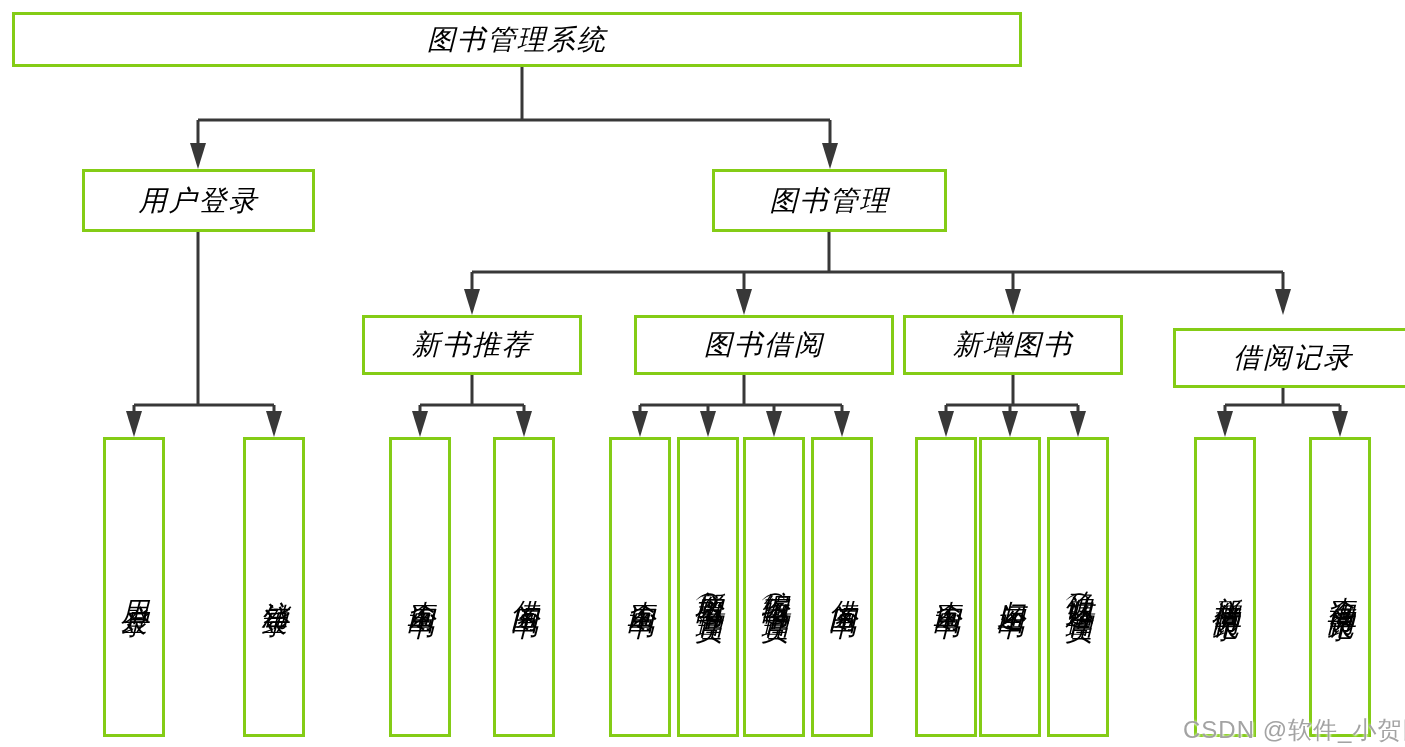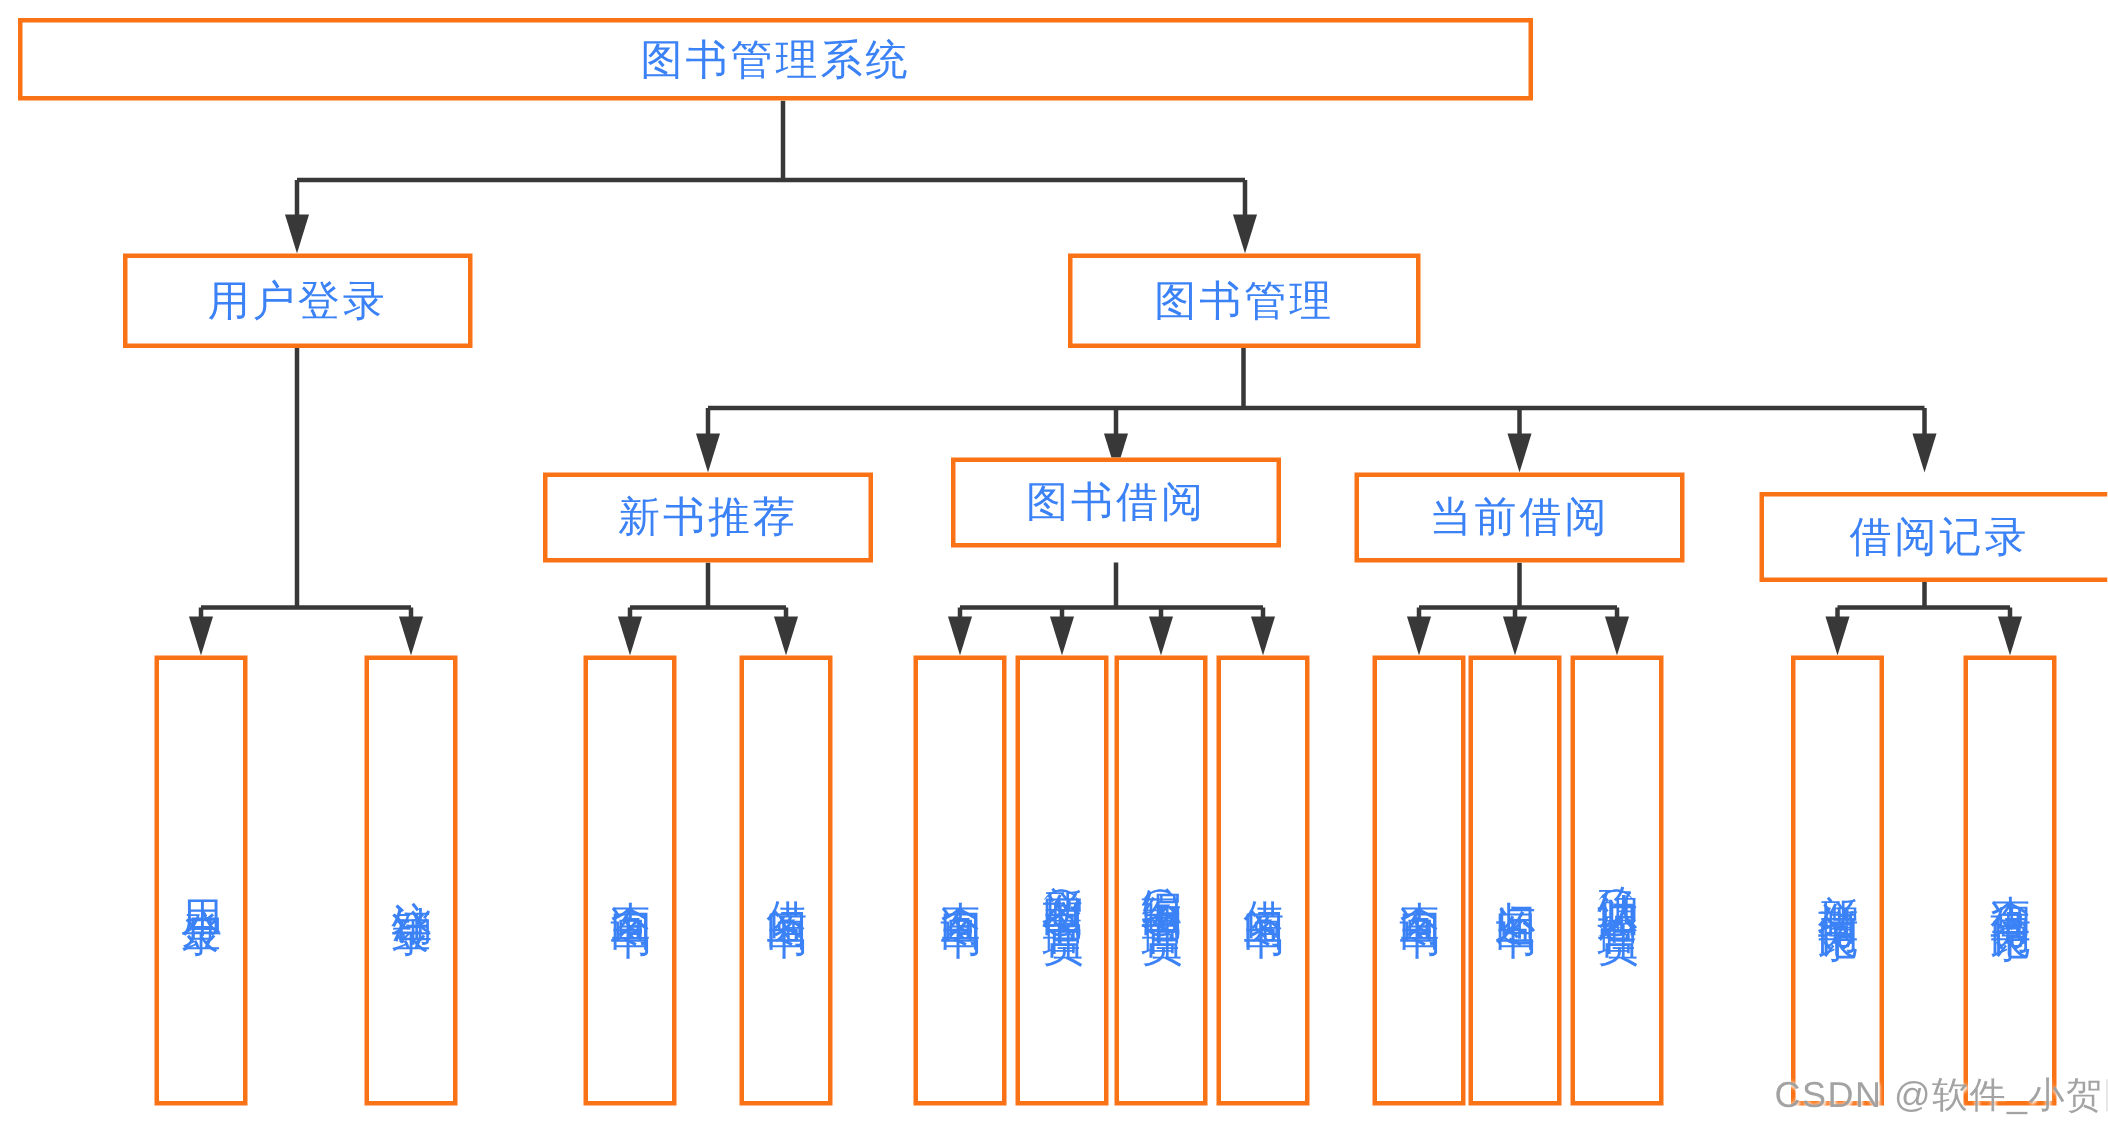--- a/index.html
+++ b/index.html
@@ -6,29 +6,30 @@
   #stage{
     position:relative;
     width:1405px;height:747px;
     background:#ffffff;
     font-family:"Liberation Sans","DejaVu Sans",sans-serif;
     overflow:hidden;
   }
   .box{
     position:absolute;
     box-sizing:border-box;
-    border:3px solid #f97316;
+    border:3px solid #84cc16;
     background:#ffffff;
     display:flex;
     align-items:center;
     justify-content:center;
-    color:#3b82f6;
+    color:#000000;
     font-size:28px;
     letter-spacing:2px;
     white-space:nowrap;
+    font-style:italic;
   }
   .leaf{
     writing-mode:vertical-rl;
     text-orientation:mixed;
     font-size:27px;
     letter-spacing:4px;
     line-height:1;
     white-space:nowrap;
   }
   #connectors{position:absolute;left:0;top:0;}
@@ -78,22 +79,22 @@
     <polygon points="1217,411 1233,411 1225,437"></polygon>
     <polygon points="1332,411 1348,411 1340,437"></polygon>
   </svg>
 
   <div class="box" style="left:12px;top:12px;width:1010px;height:55px;">图书管理系统</div>
 
   <div class="box" style="left:82px;top:169px;width:233px;height:63px;">用户登录</div>
   <div class="box" style="left:362px;top:315px;width:220px;height:60px;">新书推荐</div>
 
   <div class="box" style="left:712px;top:169px;width:235px;height:63px;">图书管理</div>
-  <div class="box" style="left:634px;top:305px;width:220px;height:60px;">图书借阅</div>
-  <div class="box" style="left:903px;top:315px;width:220px;height:60px;">当前借阅</div>
+  <div class="box" style="left:634px;top:315px;width:260px;height:60px;">图书借阅</div>
+  <div class="box" style="left:903px;top:315px;width:220px;height:60px;">新增图书</div>
   <div class="box" style="left:1173px;top:328px;width:240px;height:60px;">借阅记录</div>
 
   <div class="box leaf" style="left:103px;top:437px;width:62px;height:300px;">用户登录</div>
   <div class="box leaf" style="left:243px;top:437px;width:62px;height:300px;">注销登录</div>
 
   <div class="box leaf" style="left:389px;top:437px;width:62px;height:300px;">查询图书</div>
   <div class="box leaf" style="left:493px;top:437px;width:62px;height:300px;">借阅图书</div>
 
   <div class="box leaf" style="left:609px;top:437px;width:62px;height:300px;">查询图书</div>
   <div class="box leaf" style="left:677px;top:437px;width:62px;height:300px;">新增图书（管理员）</div>

